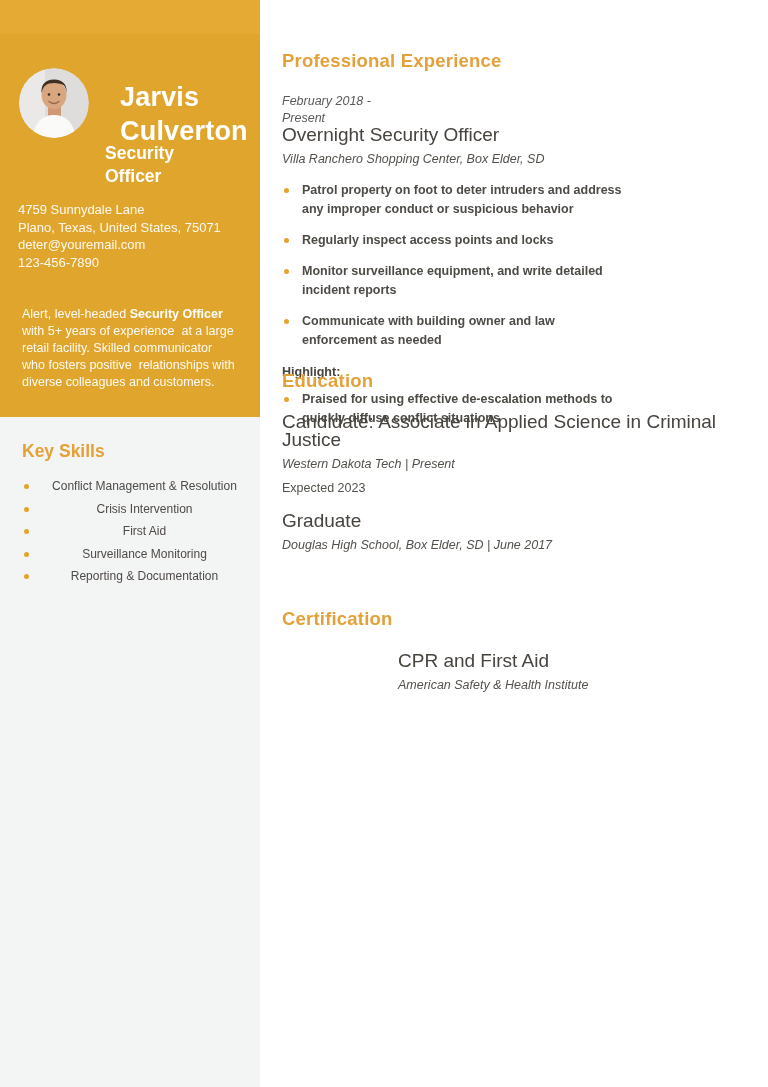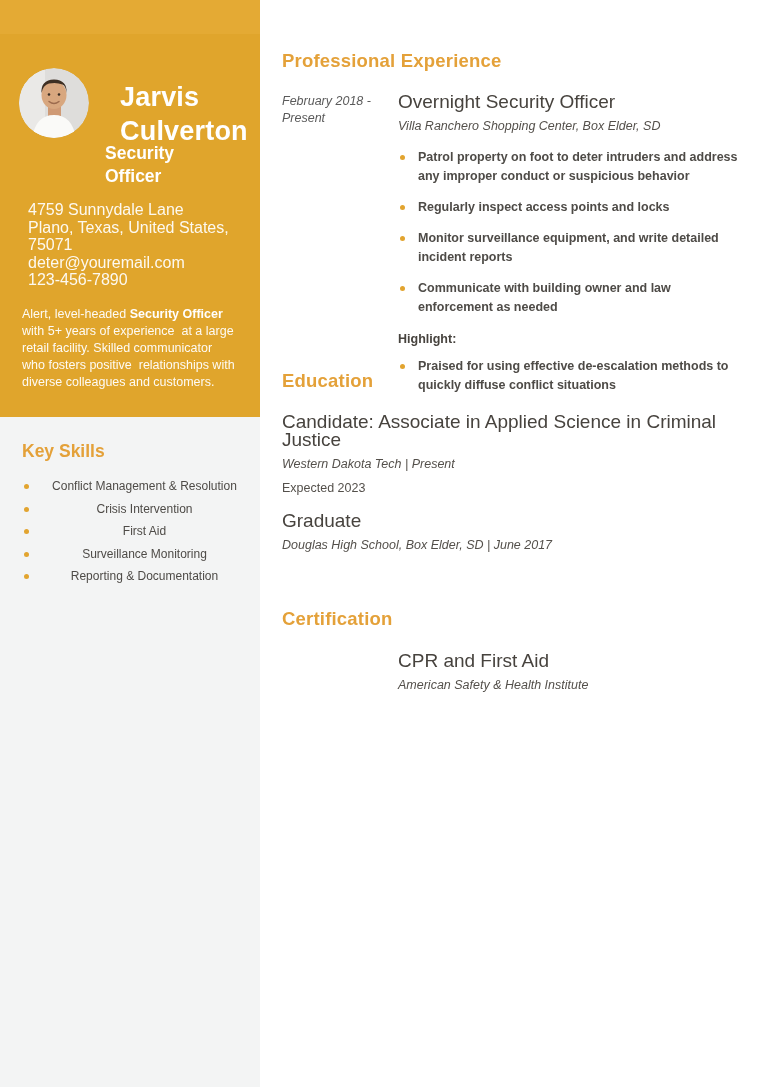--- a/index.html
+++ b/index.html
@@ -18,22 +18,22 @@
   .avatar svg{display:block;}
   .name{
     left:104px;top:64px;width:152px;
     font-size:27px;line-height:34px;font-weight:bold;color:#ffffff;letter-spacing:.2px;
   }
   .job-title{
     left:105px;top:142px;width:112px;
     font-size:17.5px;line-height:23px;font-weight:bold;color:#ffffff;
   }
   .contact{
-    left:28px;top:201px;width:220px;
-    font-size:16px;line-height:17.5px;color:rgba(255,255,255,.93);
+    left:18px;top:201px;width:220px;
+    font-size:13px;line-height:17.5px;color:rgba(255,255,255,.93);
   }
   .summary{
     left:22px;top:306px;width:215px;
     font-size:12.5px;line-height:17px;color:rgba(255,255,255,.95);
     white-space:pre-wrap;
   }
   .summary b{color:#ffffff;}
   .skills-heading{
     left:22px;top:441px;
     font-size:17.5px;font-weight:bold;color:#E4A139;
@@ -48,21 +48,21 @@
   }
   .skills-list li::before{
     content:"";position:absolute;left:2px;top:4px;width:5px;height:5px;border-radius:50%;background:#E2A42F;
   }
 
   
   .section-heading{
     font-size:18.5px;font-weight:bold;color:#E4A139;letter-spacing:.2px;
   }
   #exp-heading{left:282px;top:50px;}
-  .exp-row{left:282px;top:93px;width:458px;display:flex;}
+  .exp-row{left:282px;top:93px;width:458px;display:flex;flex-direction:column;}
   .exp-date{
     width:98px;margin-right:18px;flex:none;
     font-style:italic;font-size:12.5px;line-height:16.5px;color:#5A5A5A;
   }
   .exp-content{width:342px;}
   .entry-title{font-size:19px;line-height:18px;color:#47433E;margin:0 0 7px 0;}
   .entry-sub{font-style:italic;font-size:12.5px;line-height:17px;color:#54504B;margin:0 0 13px 0;}
   .dot-list{list-style:none;margin:0;padding:0;font-weight:bold;}
   .dot-list li{
     position:relative;padding-left:20px;margin-bottom:12px;

